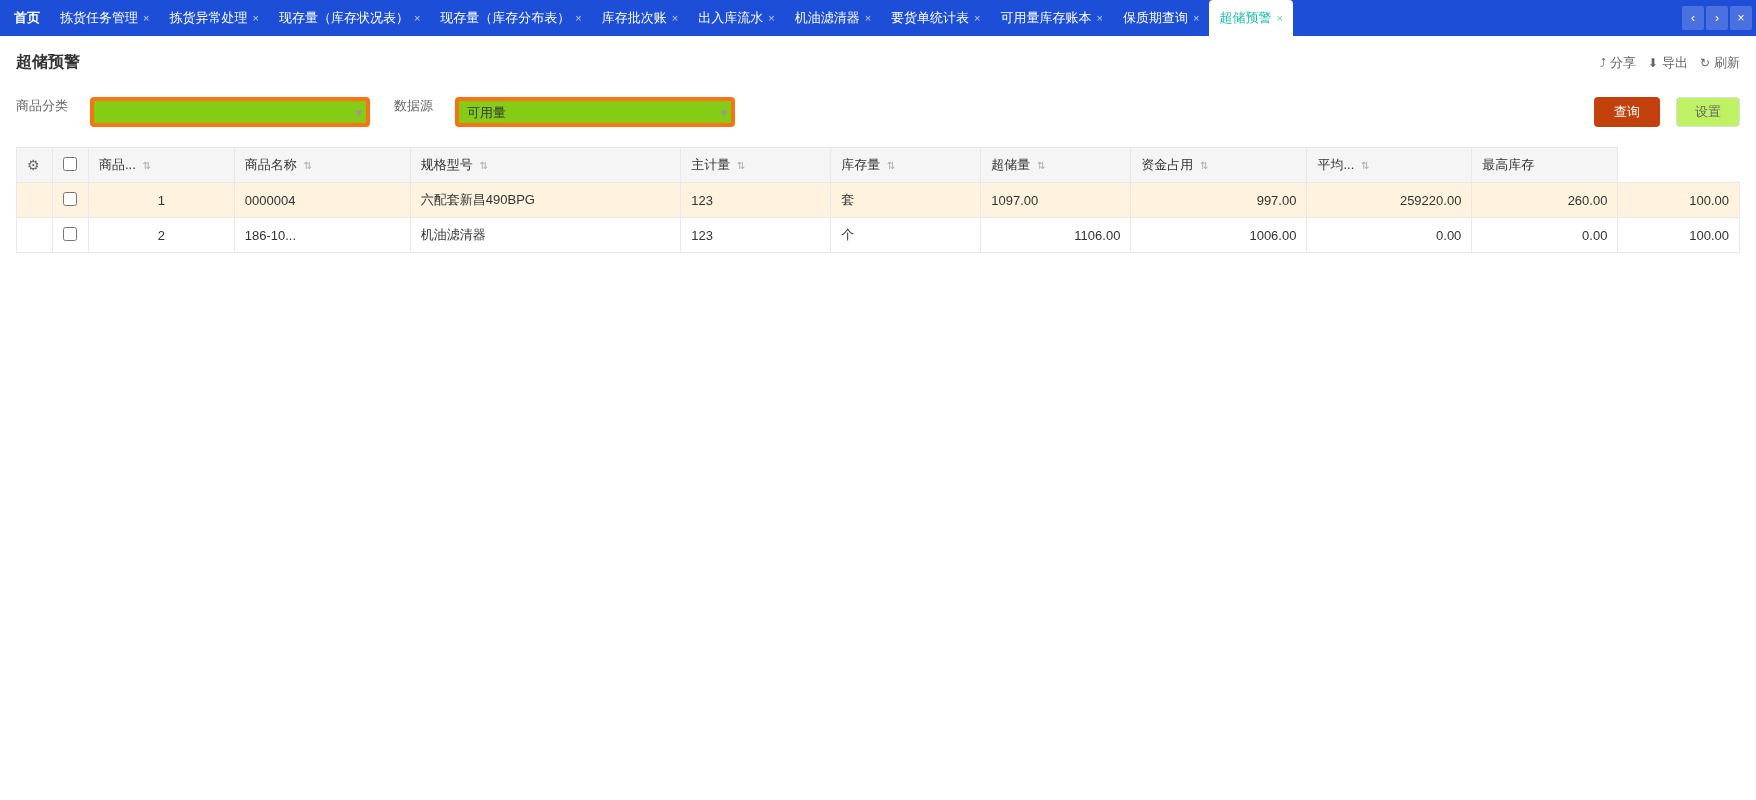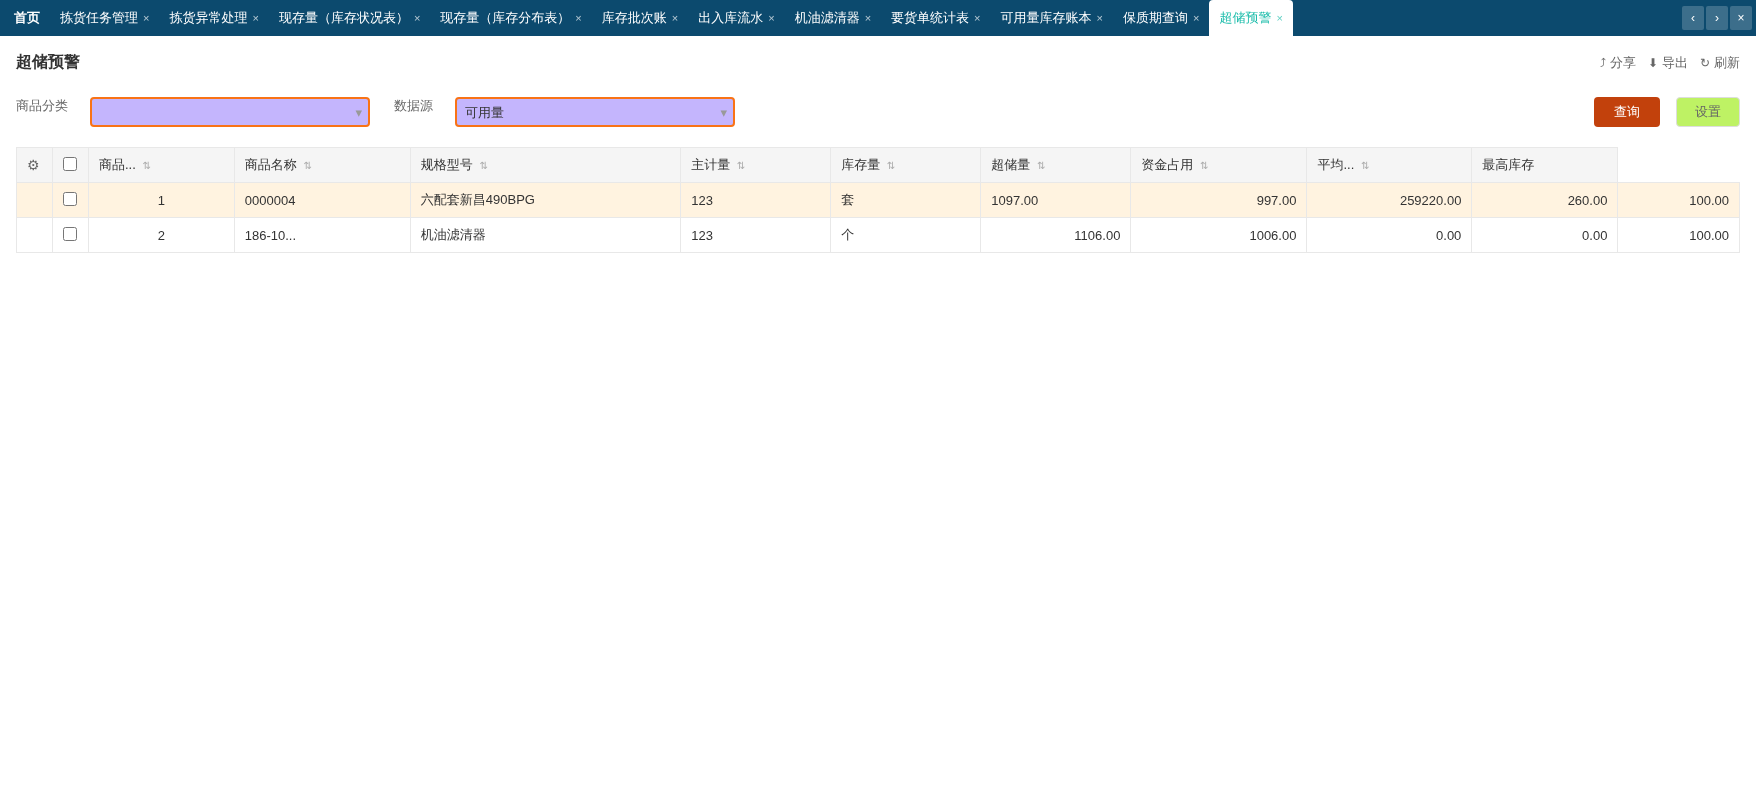--- a/index.html
+++ b/index.html
@@ -2,21 +2,21 @@
 <html><head>
   <meta charset="utf-8">
   <style>
     * { box-sizing: border-box; margin: 0; padding: 0; }
     body { font-family: 'Microsoft YaHei', Arial, sans-serif; font-size: 13px; background: #f5f5f5; color: #333; }
 
     
     .top-nav {
       display: flex;
       align-items: center;
-      background: #0c4a6e;
+      background: #1d4ed8;
       height: 36px;
       padding: 0 4px;
       overflow: hidden;
       white-space: nowrap;
     }
     .nav-item {
       display: inline-flex;
       align-items: center;
       padding: 0 10px;
       height: 36px;
@@ -104,25 +104,25 @@
       align-items: flex-start;
       gap: 22px;
     }
     .filter-label {
       color: #666;
       white-space: nowrap;
     }
     .filter-select {
       width: 280px;
       height: 30px;
-      border: 2px solid #f97316;
+      border: 4px solid #f97316;
       border-radius: 4px;
       padding: 0 28px 0 8px;
       font-size: 13px;
-      background: #c4b5fd;
+      background: #84cc16;
       cursor: pointer;
       appearance: none;
       color: #333;
       position: relative;
     }
     .filter-select-wrapper {
       position: relative;
       display: inline-block;
     }
     .filter-select-wrapper::after {

